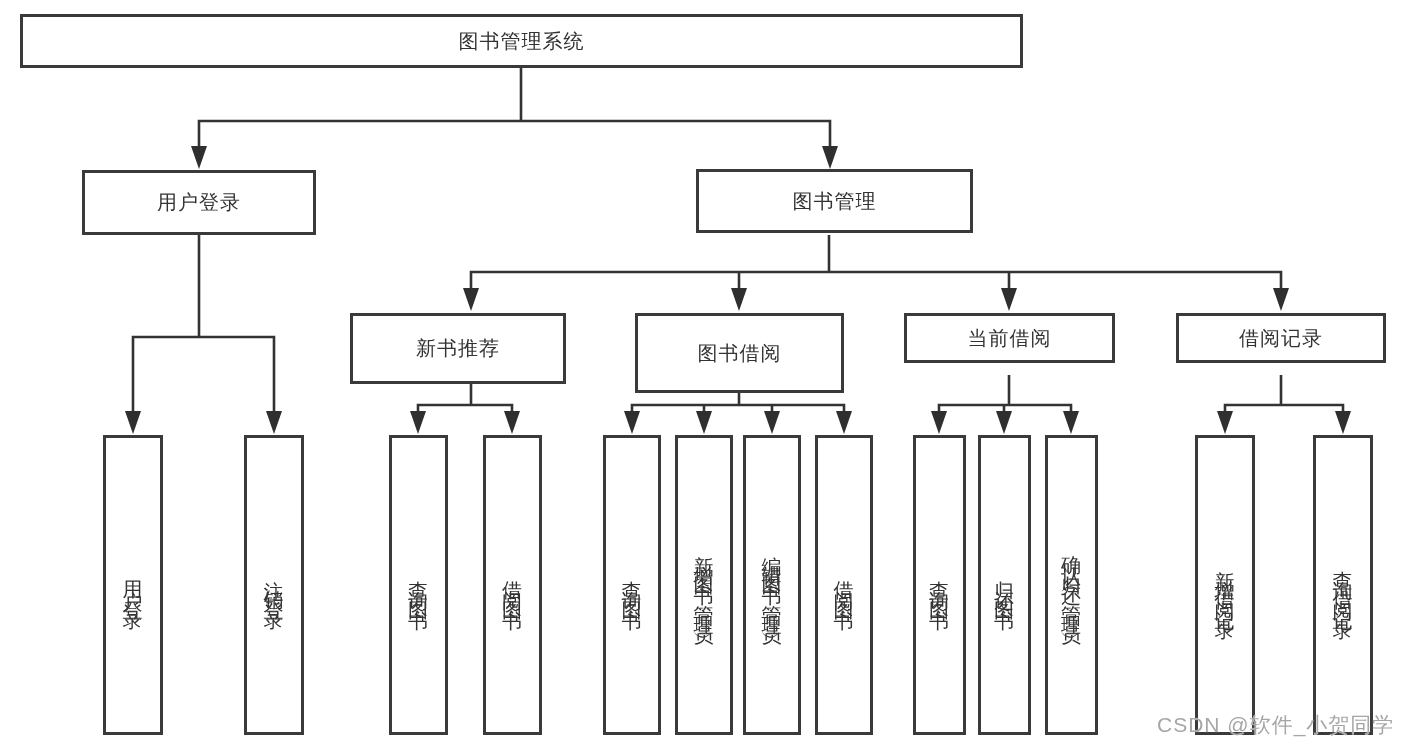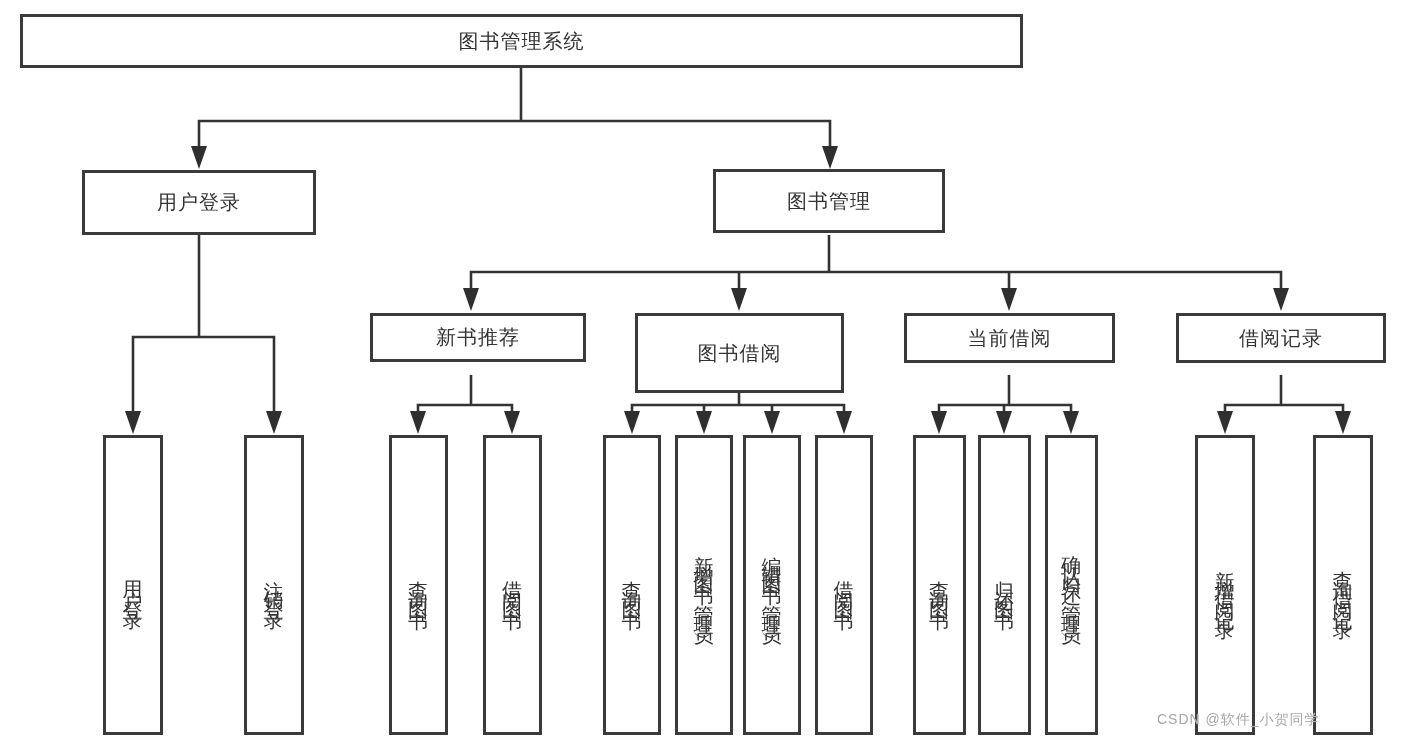--- a/index.html
+++ b/index.html
@@ -13,21 +13,21 @@
     border:3px solid #3a3a3a;display:flex;align-items:center;justify-content:center;
     color:#333333;
   }
   .h-node{font-size:20px;letter-spacing:1px;white-space:nowrap;}
   .v-node{
     writing-mode:vertical-rl;font-size:20px;letter-spacing:10px;
     line-height:1;text-align:center;
   }
   .watermark{
     position:absolute;left:1157px;top:711px;z-index:5;
-    font-size:14px;color:#a6a6a6;white-space:nowrap;letter-spacing:1px;
+    font-size:21px;color:#a6a6a6;white-space:nowrap;letter-spacing:1px;
     text-shadow:0 0 1px #ffffff;
   }
 </style>
 </head>
 <body>
 
 <div id="stage">
 
   <svg id="wires" viewBox="0 0 1405 747">
     <path d="M521 68 V121
@@ -68,25 +68,25 @@
     <polygon fill="#2f2f2f" points="1335,411 1351,411 1343,434"></polygon>
   </svg>
 
   <div class="node h-node" style="left:20px;top:14px;width:1003px;height:54px">
     <span>图书管理系统</span>
   </div>
 
   <div class="node h-node" style="left:82px;top:170px;width:234px;height:65px">
     <span>用户登录</span>
   </div>
-  <div class="node h-node" style="left:713px;top:169px;width:232px;height:64px">
+  <div class="node h-node" style="left:696px;top:169px;width:277px;height:64px">
     <span>图书管理</span>
   </div>
 
-  <div class="node h-node" style="left:370px;top:313px;width:216px;height:49px">
+  <div class="node h-node" style="left:350px;top:313px;width:216px;height:71px">
     <span>新书推荐</span>
   </div>
   <div class="node h-node" style="left:635px;top:313px;width:209px;height:80px">
     <span>图书借阅</span>
   </div>
   <div class="node h-node" style="left:904px;top:313px;width:211px;height:50px">
     <span>当前借阅</span>
   </div>
   <div class="node h-node" style="left:1176px;top:313px;width:210px;height:50px">
     <span>借阅记录</span>

